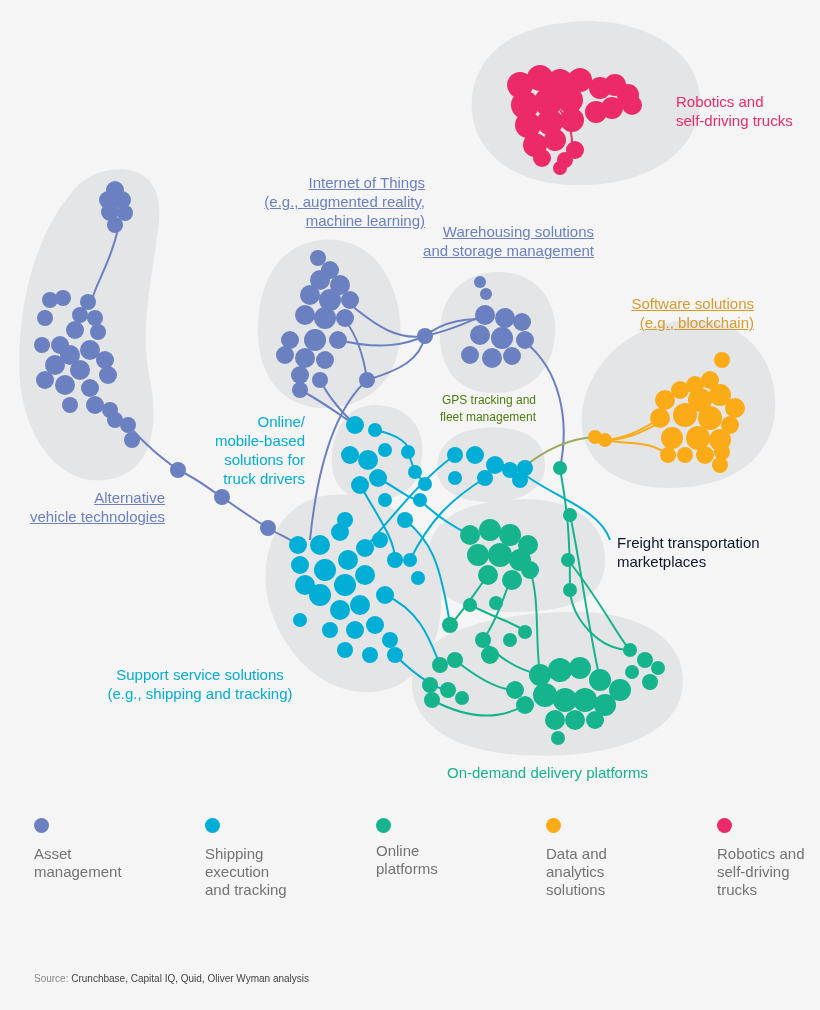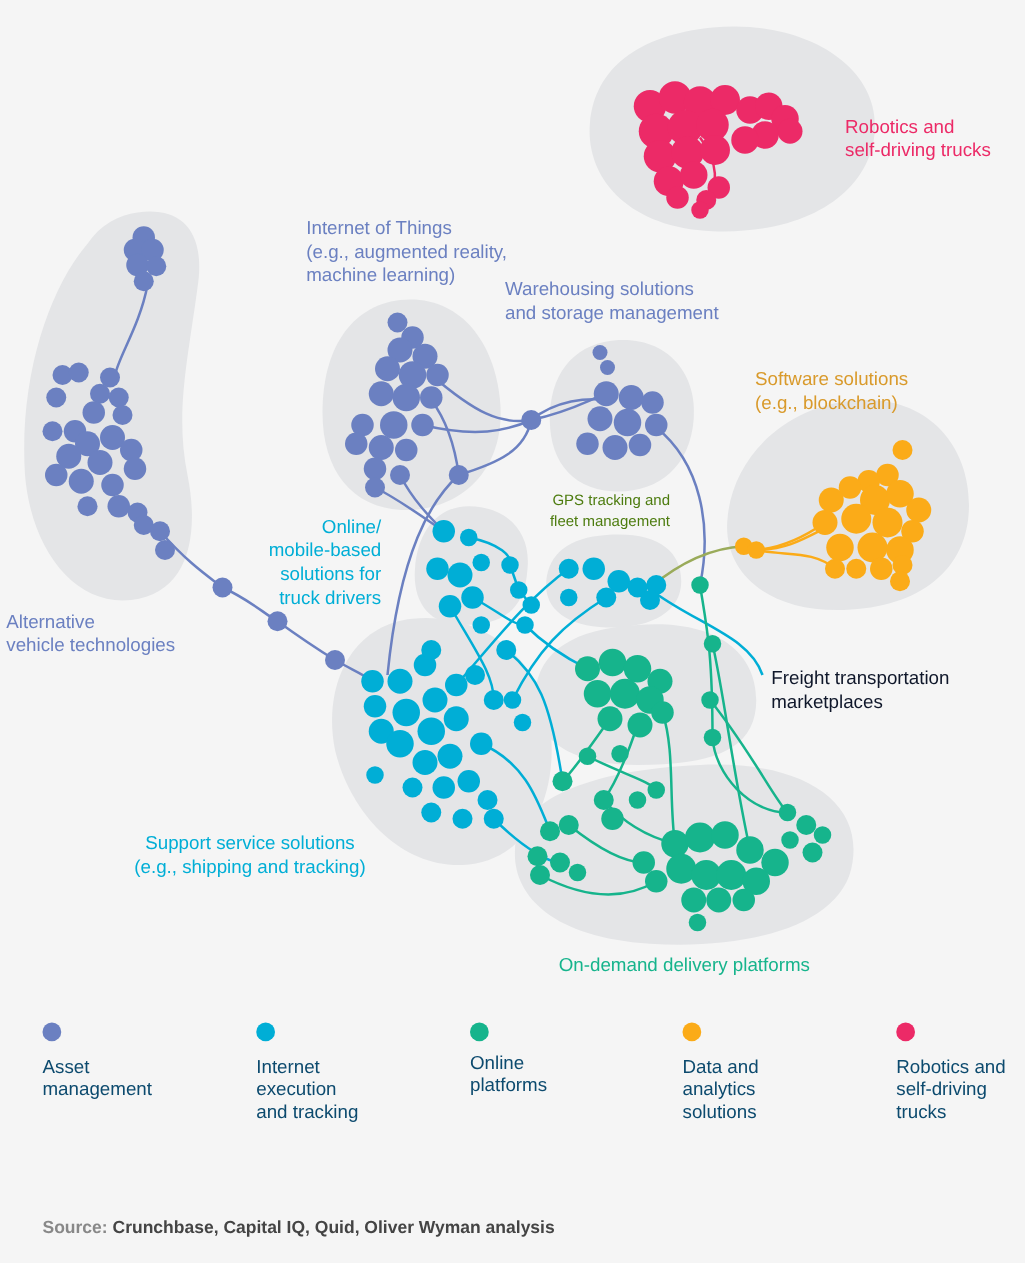--- a/index.html
+++ b/index.html
@@ -4,25 +4,25 @@
 <style>
   html, body { margin: 0; padding: 0; }
   body {
     width: 820px; height: 1010px; background: #f5f5f5;
     font-family: "Liberation Sans", sans-serif; position: relative; overflow: hidden;
   }
   #net { position: absolute; left: 0; top: 0; width: 820px; height: 800px; }
   .lbl { position: absolute; font-size: 15px; line-height: 19px; white-space: pre-line; }
   .lbl.sm { font-size: 12px; line-height: 17px; }
   .r { text-align: right; }
-  .c { text-align: left; }
-  .legend-item { position: absolute; top: 818px; font-size: 15px; line-height: 18px; color: #0c4a6e; white-space: pre-line; }
+  .c { text-align: right; text-decoration: underline; }
+  .legend-item { position: absolute; top: 818px; font-size: 15px; line-height: 18px; color: #737373; white-space: pre-line; }
   .legend-dot { width: 15px; height: 15px; border-radius: 50%; margin-bottom: 12px; }
   .legend-text { white-space: pre-line; }
-  #source { position: absolute; left: 34px; top: 973px; font-size: 14px; color: #444; font-weight: bold; }
+  #source { position: absolute; left: 34px; top: 973px; font-size: 10px; color: #444; }
   #source .pre { color: #888; }
 </style>
 </head>
 <body>
 
 <svg id="net" viewBox="0 0 820 800" xmlns="http://www.w3.org/2000/svg">
   <g id="blobs">
       <path d="M570,22 C640,15 700,50 700,100 C700,150 650,188 570,185 C500,182 468,140 472,98 C476,55 510,28 570,22 Z" fill="#e4e5e7"></path>
       <path d="M110,170 C145,165 165,185 158,230 C150,290 140,330 150,380 C160,430 150,475 105,480 C60,485 25,440 20,380 C15,300 40,230 70,195 C80,180 95,172 110,170 Z" fill="#e4e5e7"></path>
       <path d="M320,240 C365,235 395,270 400,320 C405,370 375,405 330,408 C285,410 258,380 258,330 C258,280 280,245 320,240 Z" fill="#e4e5e7"></path>
@@ -302,21 +302,21 @@
     <div class="lbl" style="left: 617px; top: 533px; color: #0f172a;">Freight transportation
 marketplaces</div>
     <div class="lbl r" style="left: 95px; top: 665px; color: rgb(0, 174, 214); width: 210px; text-align: center;">Support service solutions
 (e.g., shipping and tracking)</div>
     <div class="lbl" style="left: 447px; top: 763px; color: rgb(22, 180, 140);">On-demand delivery platforms</div>
   </div>
 
 <div id="legend">
     <div class="legend-item" style="left: 34px;"><div class="legend-dot" style="background: rgb(107, 128, 193);"></div><div class="legend-text">Asset
 management</div></div>
-    <div class="legend-item" style="left: 205px;"><div class="legend-dot" style="background: rgb(0, 174, 214);"></div><div class="legend-text">Internet
+    <div class="legend-item" style="left: 205px;"><div class="legend-dot" style="background: rgb(0, 174, 214);"></div><div class="legend-text">Shipping
 execution
 and tracking</div></div>
     <div class="legend-item" style="left: 376px;"><div class="legend-dot" style="background: rgb(22, 180, 140); margin-bottom: 9px;"></div><div class="legend-text">Online
 platforms</div></div>
     <div class="legend-item" style="left: 546px;"><div class="legend-dot" style="background: rgb(251, 171, 24);"></div><div class="legend-text">Data and
 analytics
 solutions</div></div>
     <div class="legend-item" style="left: 717px;"><div class="legend-dot" style="background: rgb(236, 42, 103);"></div><div class="legend-text">Robotics and
 self-driving
 trucks</div></div>

